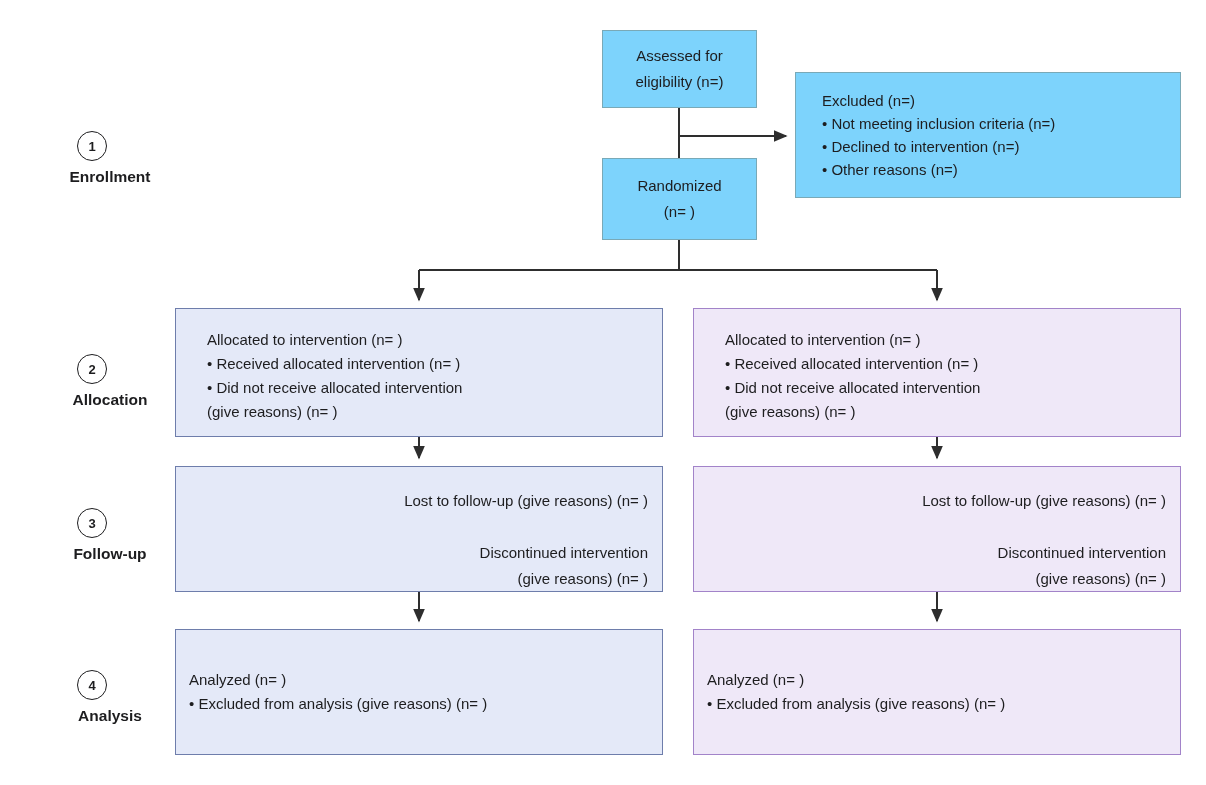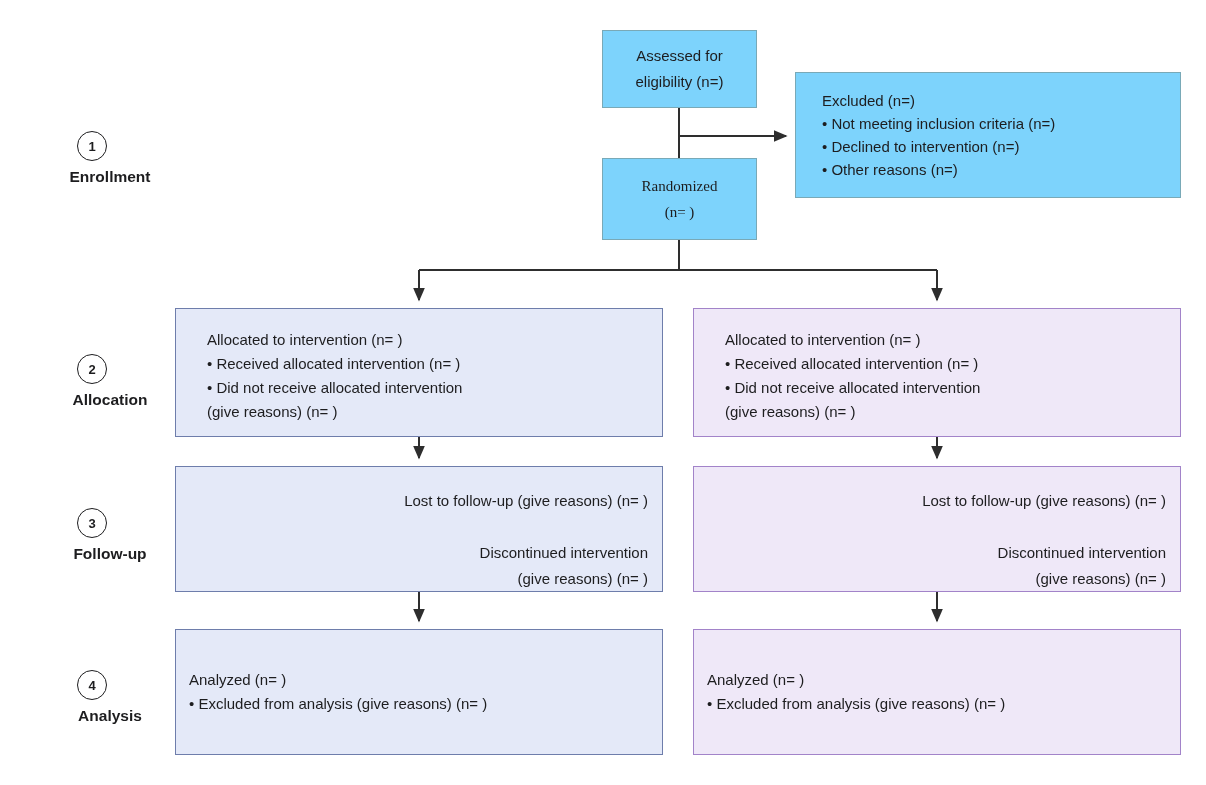--- a/index.html
+++ b/index.html
@@ -93,21 +93,21 @@
     <div class="bline">eligibility (n=)</div>
   </div>
 
   <div class="box cyan excluded-pad" style="left:795px; top:72px; width:386px; height:126px;">
     <div class="bline">Excluded (n=)</div>
     <div class="bline">• Not meeting inclusion criteria (n=)</div>
     <div class="bline">• Declined to intervention (n=)</div>
     <div class="bline">• Other reasons (n=)</div>
   </div>
 
-  <div class="box cyan center-box" style="left:602px; top:158px; width:155px; height:82px;font-family:Liberation Serif, serif;">
+  <div class="box cyan center-box" style="left:602px; top:158px; width:155px; height:82px;">
     <div class="bline">Randomized</div>
     <div class="bline">(n= )</div>
   </div>
 
   <div class="box blue alloc-pad" style="left:175px; top:308px; width:488px; height:129px;">
     <div class="bline">Allocated to intervention (n= )</div>
     <div class="bline">• Received allocated intervention (n= )</div>
     <div class="bline">• Did not receive allocated intervention</div>
     <div class="bline">(give reasons) (n= )</div>
   </div>

